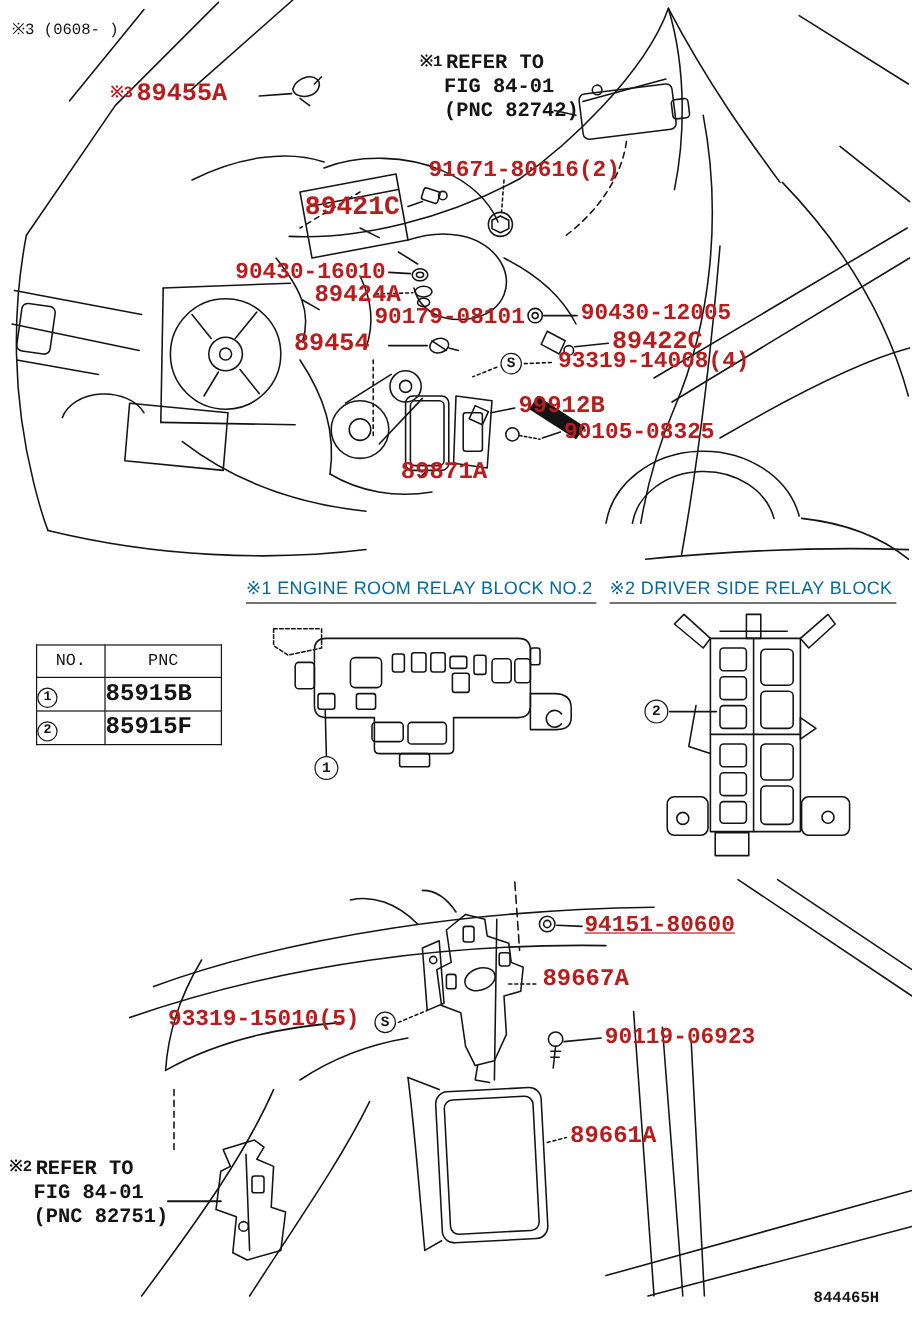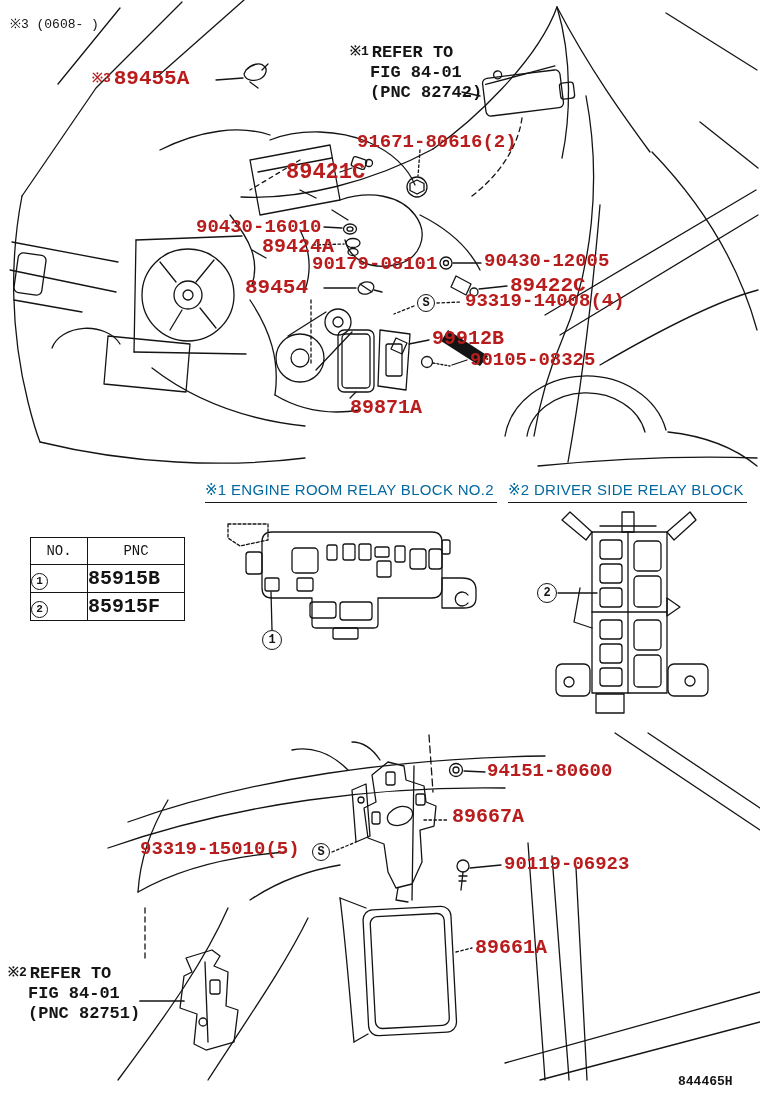--- a/index.html
+++ b/index.html
@@ -287,31 +287,31 @@
 
 <div class="lbl sz21" style="left:92px;top:68px;"><span class="pref">※3</span><span>89455A</span></div>
 
 <div class="note" style="left:350px;top:42px;">
   <div><span class="pref">※1</span><span>REFER TO</span></div>
   <div class="ind">FIG 84-01</div>
   <div class="ind">(PNC 82742)</div>
 </div>
 
 <div class="lbl sz19" style="left:357px;top:133px;">91671-80616(2)</div>
-<div class="lbl sz22" style="left:254px;top:162px;padding-left:32px;">89421C</div>
+<div class="lbl sz22" style="left:254px;top:162px;">89421C</div>
 <div class="lbl sz19" style="left:196px;top:218px;">90430-16010</div>
 <div class="lbl sz20" style="left:238px;top:237px;margin-left:24px;">89424A</div>
 <div class="lbl sz19" style="left:312px;top:255px;">90179-08101</div>
 <div class="lbl sz19" style="left:484px;top:252px;">90430-12005</div>
 <div class="lbl sz21" style="left:510px;top:275px;">89422C</div>
 <div class="lbl sz19" style="left:465px;top:292px;">93319-14008(4)</div>
 <div class="lbl sz21" style="left:245px;top:277px;">89454</div>
 <div class="lbl sz20" style="left:432px;top:329px;">99912B</div>
 <div class="lbl sz19" style="left:470px;top:351px;">90105-08325</div>
-<div class="lbl sz20" style="left:334px;top:398px;margin-left:16px;">89871A</div>
+<div class="lbl sz20" style="left:334px;top:384px;">89871A</div>
 
 <span class="ssym" style="left:417px;top:294px;">S</span>
 
 <div class="hdr" style="left:205px;top:481px;">※1 ENGINE ROOM RELAY BLOCK NO.2</div>
 <div class="hdr" style="left:508px;top:481px;">※2 DRIVER SIDE RELAY BLOCK</div>
 
 <table class="pnc">
   <tbody>
       <tr>
     <th>NO.</th>
@@ -324,21 +324,21 @@
   <tr>
     <td><span class="tnum">2</span></td>
     <td>85915F</td>
   </tr>
 </tbody>
   </table>
 
 <span class="cnum" style="left:262px;top:630px;">1</span>
 <span class="cnum" style="left:537px;top:583px;">2</span>
 
-<div class="lbl sz19" style="left:487px;top:762px;">94151-80600</div>
+<div class="lbl sz19" style="left:487px;top:762px;text-decoration:underline;">94151-80600</div>
 <div class="lbl sz20" style="left:452px;top:807px;">89667A</div>
 <div class="lbl sz19" style="left:140px;top:840px;">93319-15010(5)</div>
 <span class="ssym" style="left:312px;top:843px;">S</span>
 <div class="lbl sz19" style="left:504px;top:855px;">90119-06923</div>
 <div class="lbl sz20" style="left:475px;top:938px;">89661A</div>
 
 <div class="note" style="left:8px;top:963px;">
   <div><span class="pref">※2</span><span>REFER TO</span></div>
   <div class="ind">FIG 84-01</div>
   <div class="ind">(PNC 82751)</div>

